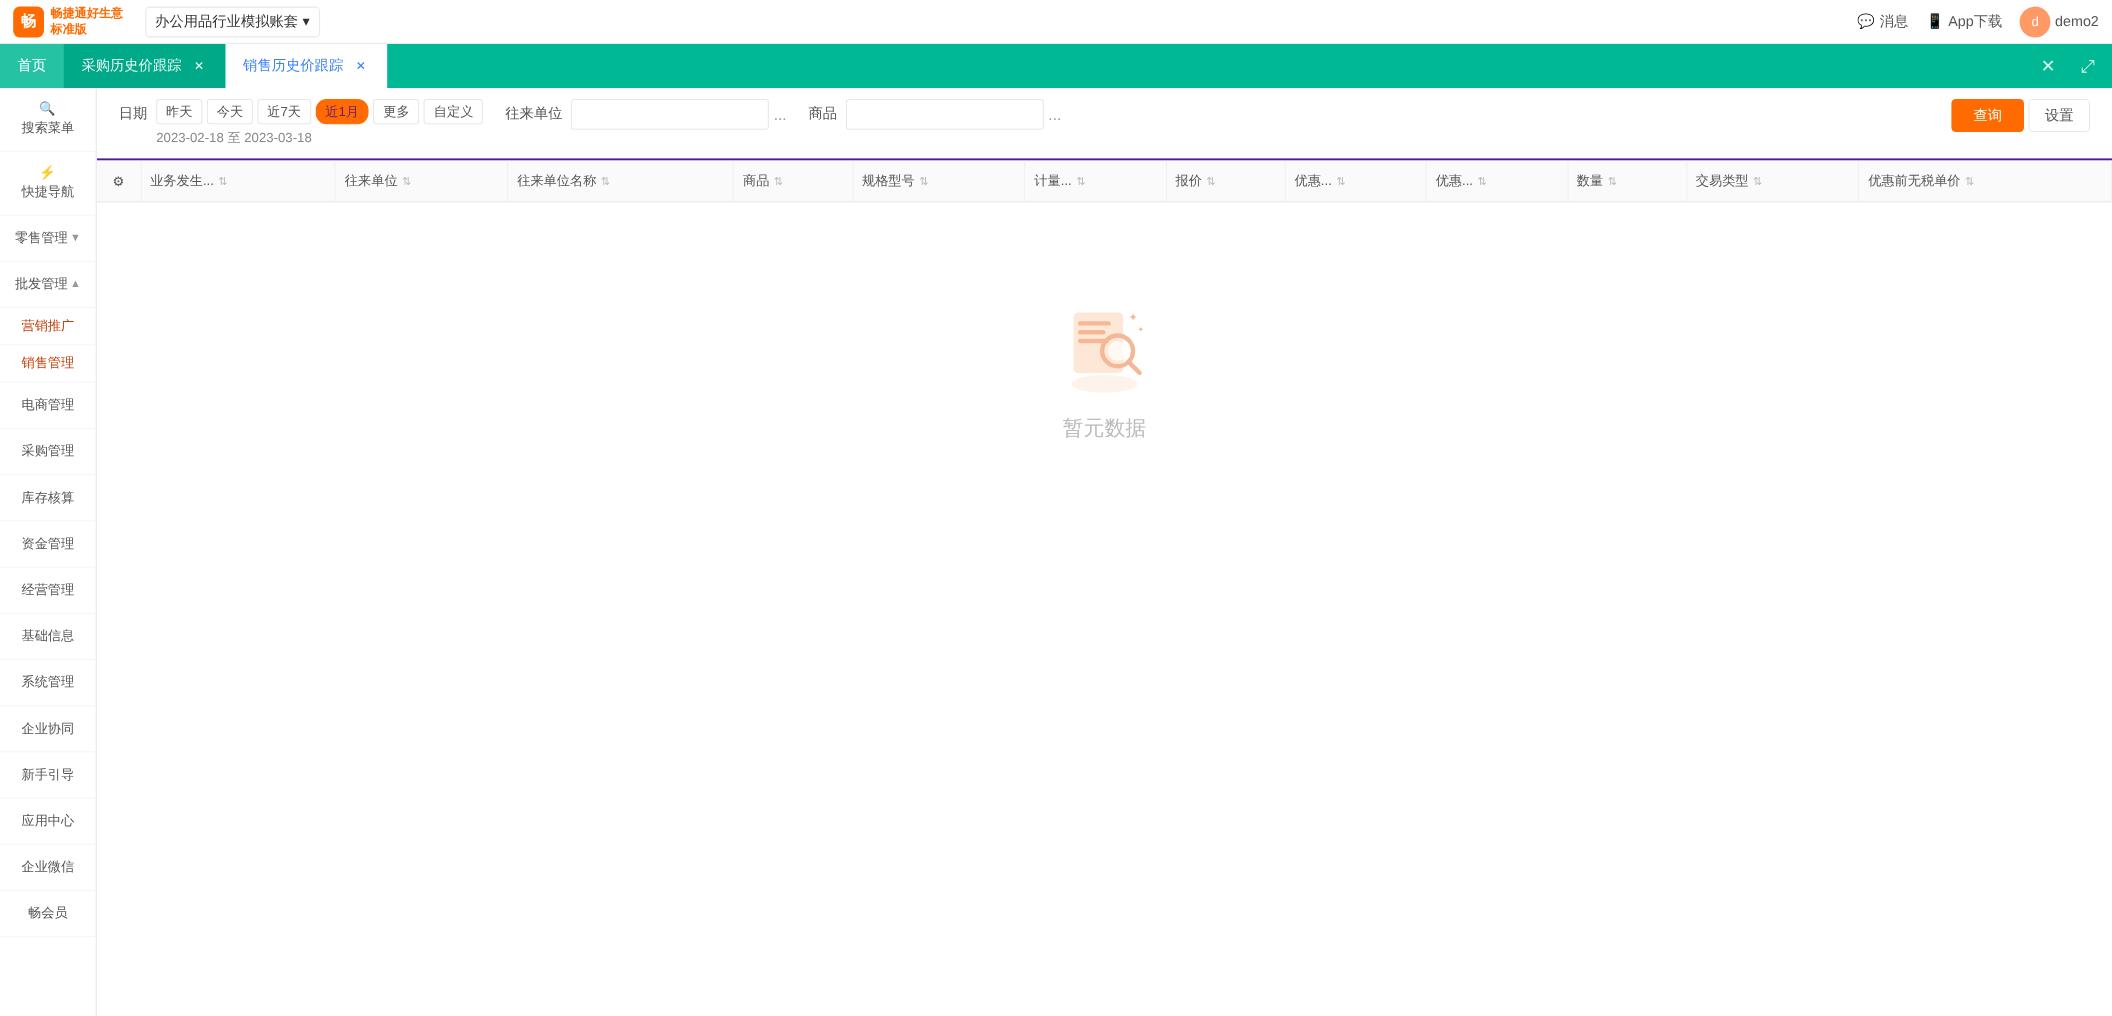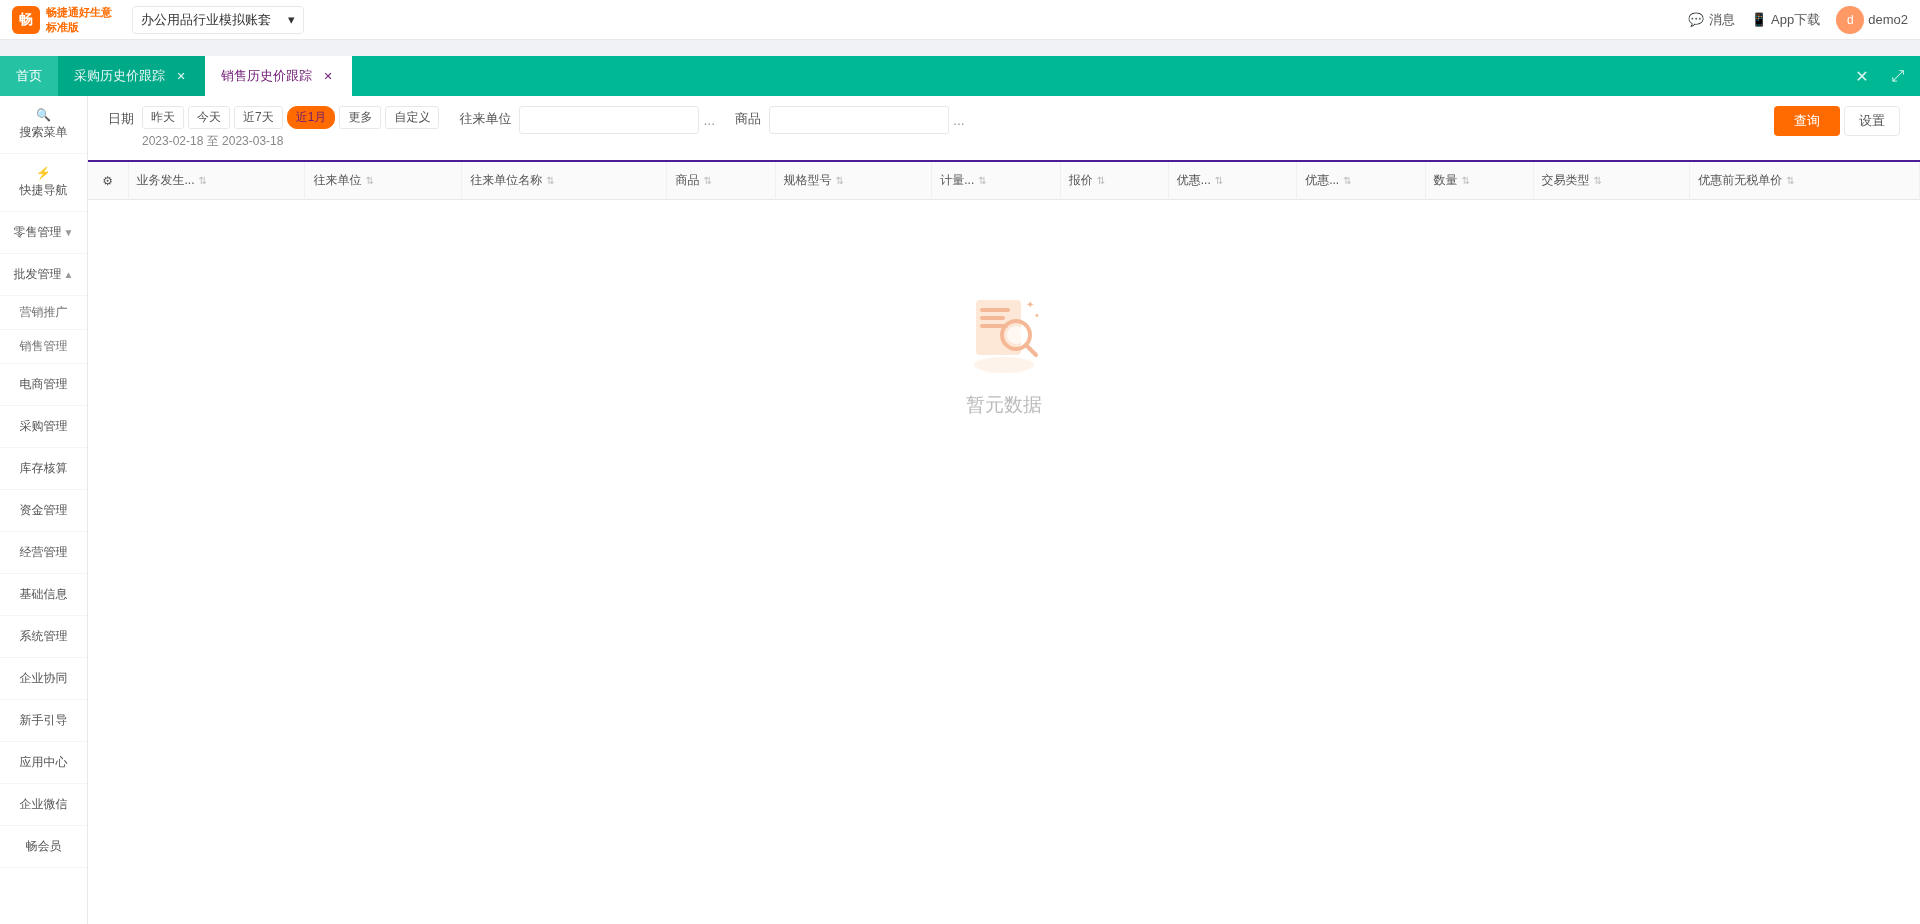--- a/index.html
+++ b/index.html
@@ -13,54 +13,53 @@
       align-items: center;
       padding: 0 12px;
       border-bottom: 1px solid #e8e8e8;
       justify-content: space-between;
       flex-shrink: 0;
     }
     .top-bar-left { display: flex; align-items: center; gap: 8px; }
     .logo-area { display: flex; align-items: center; gap: 6px; }
     .logo-icon { width: 28px; height: 28px; background: #ff6b00; border-radius: 6px; display: flex; align-items: center; justify-content: center; color: white; font-size: 14px; font-weight: bold; }
     .logo-text { font-size: 11px; color: #ff6b00; line-height: 1.3; font-weight: bold; }
-    .app-selector { display: flex; align-items: center; gap: 17px; padding: 4px 8px; border: 1px solid #e8e8e8; border-radius: 4px; cursor: pointer; font-size: 13px; color: #333; margin-left: 12px; }
+    .app-selector { display: flex; align-items: center; gap: 4px; padding: 4px 8px; border: 1px solid #e8e8e8; border-radius: 4px; cursor: pointer; font-size: 13px; color: #333; margin-left: 12px; }
     .top-bar-right { display: flex; align-items: center; gap: 16px; }
     .top-bar-action { display: flex; align-items: center; gap: 4px; color: #555; cursor: pointer; font-size: 13px; }
     .avatar { width: 28px; height: 28px; border-radius: 50%; background: #ff9966; display: flex; align-items: center; justify-content: center; color: white; font-size: 12px; }
 
     
     .tab-bar {
       height: 40px;
       background: #00b894;
       display: flex;
       align-items: center;
       padding: 0 0;
       flex-shrink: 0;
       position: relative;
-      margin-top: 16px;
     }
     .tab-item {
       height: 40px;
       display: flex;
       align-items: center;
       padding: 0 16px;
       cursor: pointer;
       color: rgba(255,255,255,0.85);
       font-size: 13px;
       gap: 8px;
       position: relative;
     }
     .tab-item.home {
       background: rgba(255,255,255,0.15);
       color: white;
     }
     .tab-item.active {
       background: #fff;
-      color: #701a75;
+      color: #3b82f6;
     }
     .tab-item.inactive {
       background: rgba(0,0,0,0.08);
       color: rgba(255,255,255,0.9);
     }
     .tab-close {
       width: 16px; height: 16px;
       border-radius: 50%;
       display: flex; align-items: center; justify-content: center;
       font-size: 11px;
@@ -106,21 +105,21 @@
       font-size: 12px;
       border-bottom: 1px solid #f5f5f5;
       display: flex;
       flex-direction: column;
       align-items: center;
       gap: 2px;
       transition: background 0.2s;
     }
     .sidebar-item.has-arrow { flex-direction: row; justify-content: center; align-items: center; gap: 2px; }
     .sidebar-item .arrow { font-size: 10px; color: #999; }
-    .sidebar-sub { padding: 8px 4px; text-align: center; font-size: 12px; color: #737373; cursor: pointer; border-bottom: 1px solid #f5f5f5; }
+    .sidebar-sub { padding: 8px 4px; text-align: center; font-size: 12px; color: #c2410c; cursor: pointer; border-bottom: 1px solid #f5f5f5; }
 
     
     .content-area {
       flex: 1;
       background: #f5f6fa;
       display: flex;
       flex-direction: column;
       overflow: hidden;
     }
 

